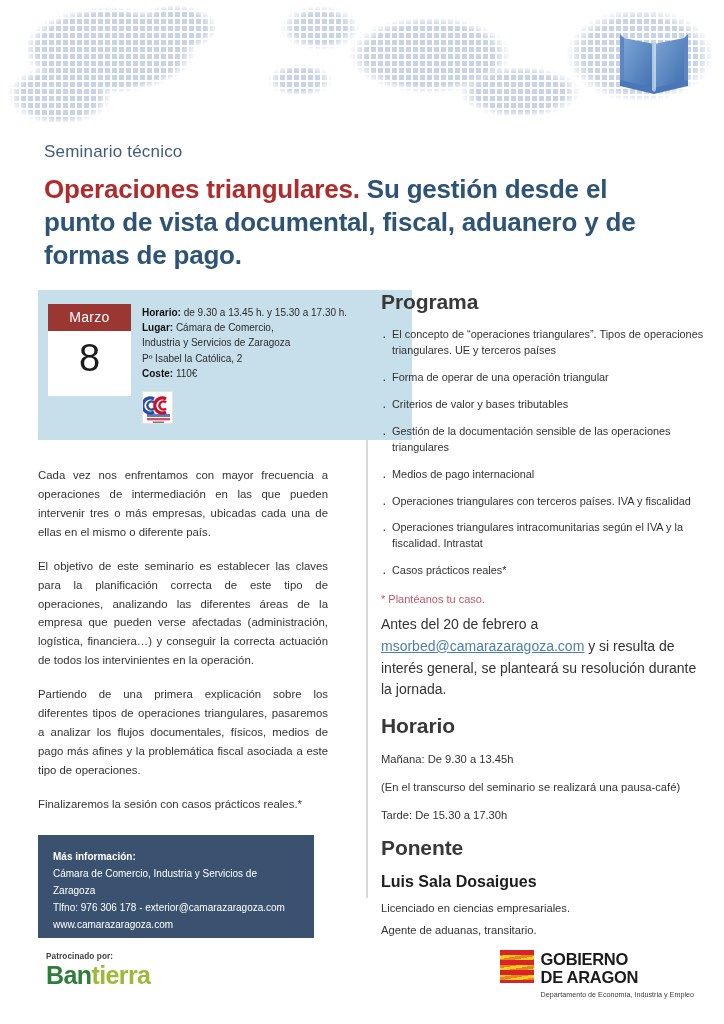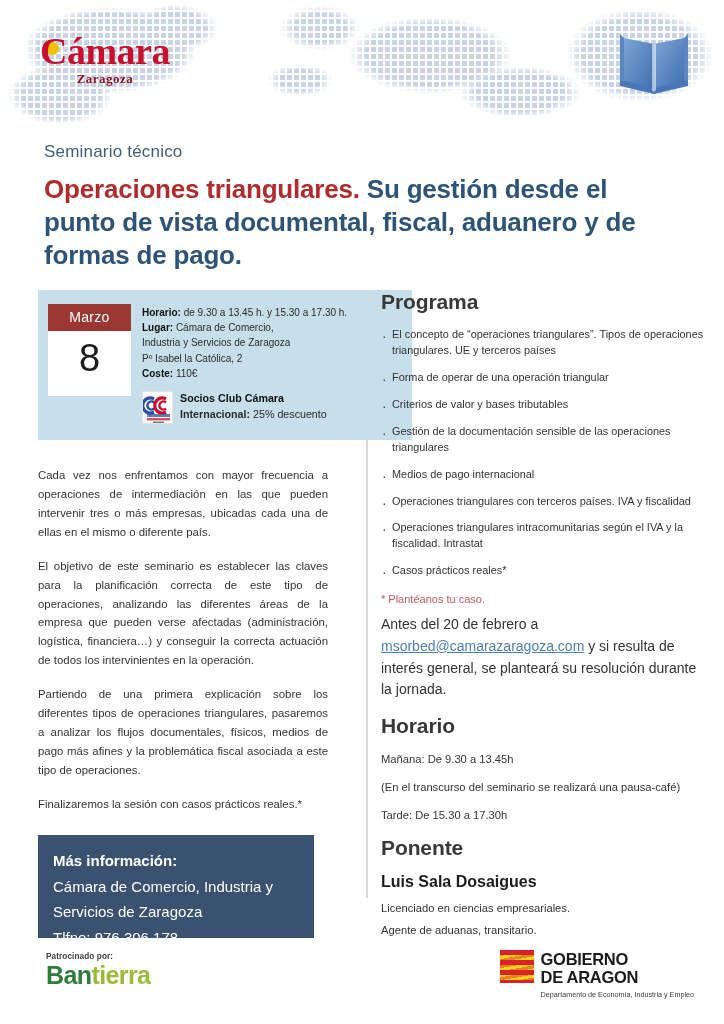--- a/index.html
+++ b/index.html
@@ -170,21 +170,21 @@
     text-align: justify;
     margin-bottom: 15px;
   }
 
   
   .contactbox {
     margin: 21px 52px 0 38px;
     background: #3a5270;
     color: #ffffff;
     padding: 13px 15px 15px 15px;
-    font-size: 15px;
+    font-size: 10px;
     line-height: 1.72;
   }
   .contactbox .ttl { font-weight: bold; }
 
   
   .sec-h {
     font-size: 21px;
     color: #383838;
     margin: 0 0 13px 0;
     letter-spacing: -0.1px;
@@ -284,24 +284,20 @@
   .gob-txt .g3 {
     font-size: 7.2px; color: #3a3a3a; display: block; margin-top: 5px; line-height: 1.35;
   }
 </style>
 </head>
 <body>
 
 <div class="header">
   <div class="dotmap"></div>
 
-  <div class="logo-camara">
-    <span class="word"><span class="cdisc"></span><span>C</span><span>ámara</span></span>
-    <div class="city">Zaragoza</div>
-  </div>
 
   <div class="book-icon">
     <svg viewBox="0 0 76 76" width="76" height="76">
       <defs>
         <linearGradient id="bk" x1="0" y1="0" x2="1" y2="1">
           <stop offset="0" stop-color="#7da5d6"></stop>
           <stop offset="1" stop-color="#3f6fae"></stop>
         </linearGradient>
       </defs>
       <path d="M8 16 L8 62 L38 68 L38 22 Z" fill="url(#bk)"></path>
@@ -339,24 +335,20 @@
             <svg viewBox="0 0 31 33" width="31" height="33">
               <path d="M11 7 a7.5 7.5 0 1 0 0 13" fill="none" stroke="#2b4f9e" stroke-width="3.2"></path>
               <path d="M11 10.5 a4 4 0 1 0 0 6" fill="none" stroke="#2b4f9e" stroke-width="2.4"></path>
               <path d="M20 7 a7.5 7.5 0 1 0 0 13" fill="none" stroke="#c8102e" stroke-width="3.2" transform="translate(3,0)"></path>
               <path d="M20 10.5 a4 4 0 1 0 0 6" fill="none" stroke="#c8102e" stroke-width="2.4" transform="translate(3,0)"></path>
               <rect x="4" y="22" width="23" height="3" fill="#2b4f9e" opacity="0.75"></rect>
               <rect x="4" y="26" width="23" height="2.4" fill="#c8102e" opacity="0.75"></rect>
               <rect x="10" y="29.5" width="11" height="1.6" fill="#777"></rect>
             </svg>
           </div>
-          <div class="club-txt">
-            <div class="l1">Socios Club Cámara</div>
-            <div><b>Internacional:</b><span> 25% descuento</span></div>
-          </div>
         </div>
       </div>
     </div>
 
     <div class="paras">
       <p>Cada vez nos enfrentamos con mayor frecuencia a operaciones de intermediación en las que pueden intervenir tres o más empresas, ubicadas cada una de ellas en el mismo o diferente país.</p>
       <p>El objetivo de este seminario es establecer las claves para la planificación correcta de este tipo de operaciones, analizando las diferentes áreas de la empresa que pueden verse afectadas (administración, logística, financiera…) y conseguir la correcta actuación de todos los intervinientes en la operación.</p>
       <p>Partiendo de una primera explicación sobre los diferentes tipos de operaciones triangulares, pasaremos a analizar los flujos documentales, físicos, medios de pago más afines y la problemática fiscal asociada a este tipo de operaciones.</p>
       <p>Finalizaremos la sesión con casos prácticos reales.*</p>
     </div>

